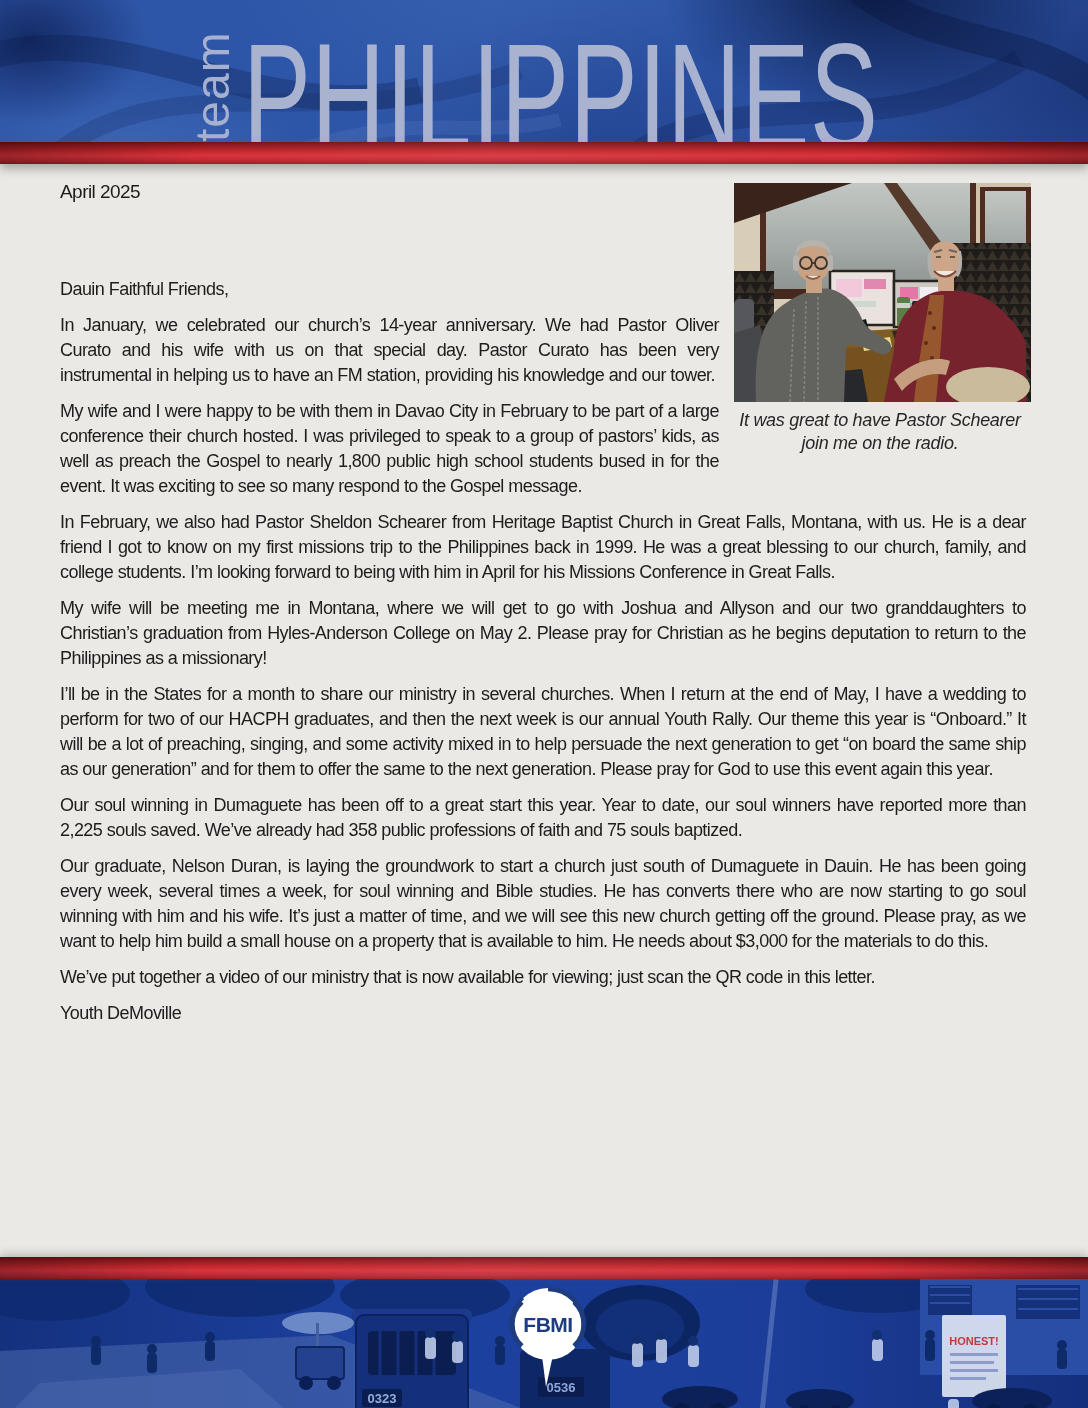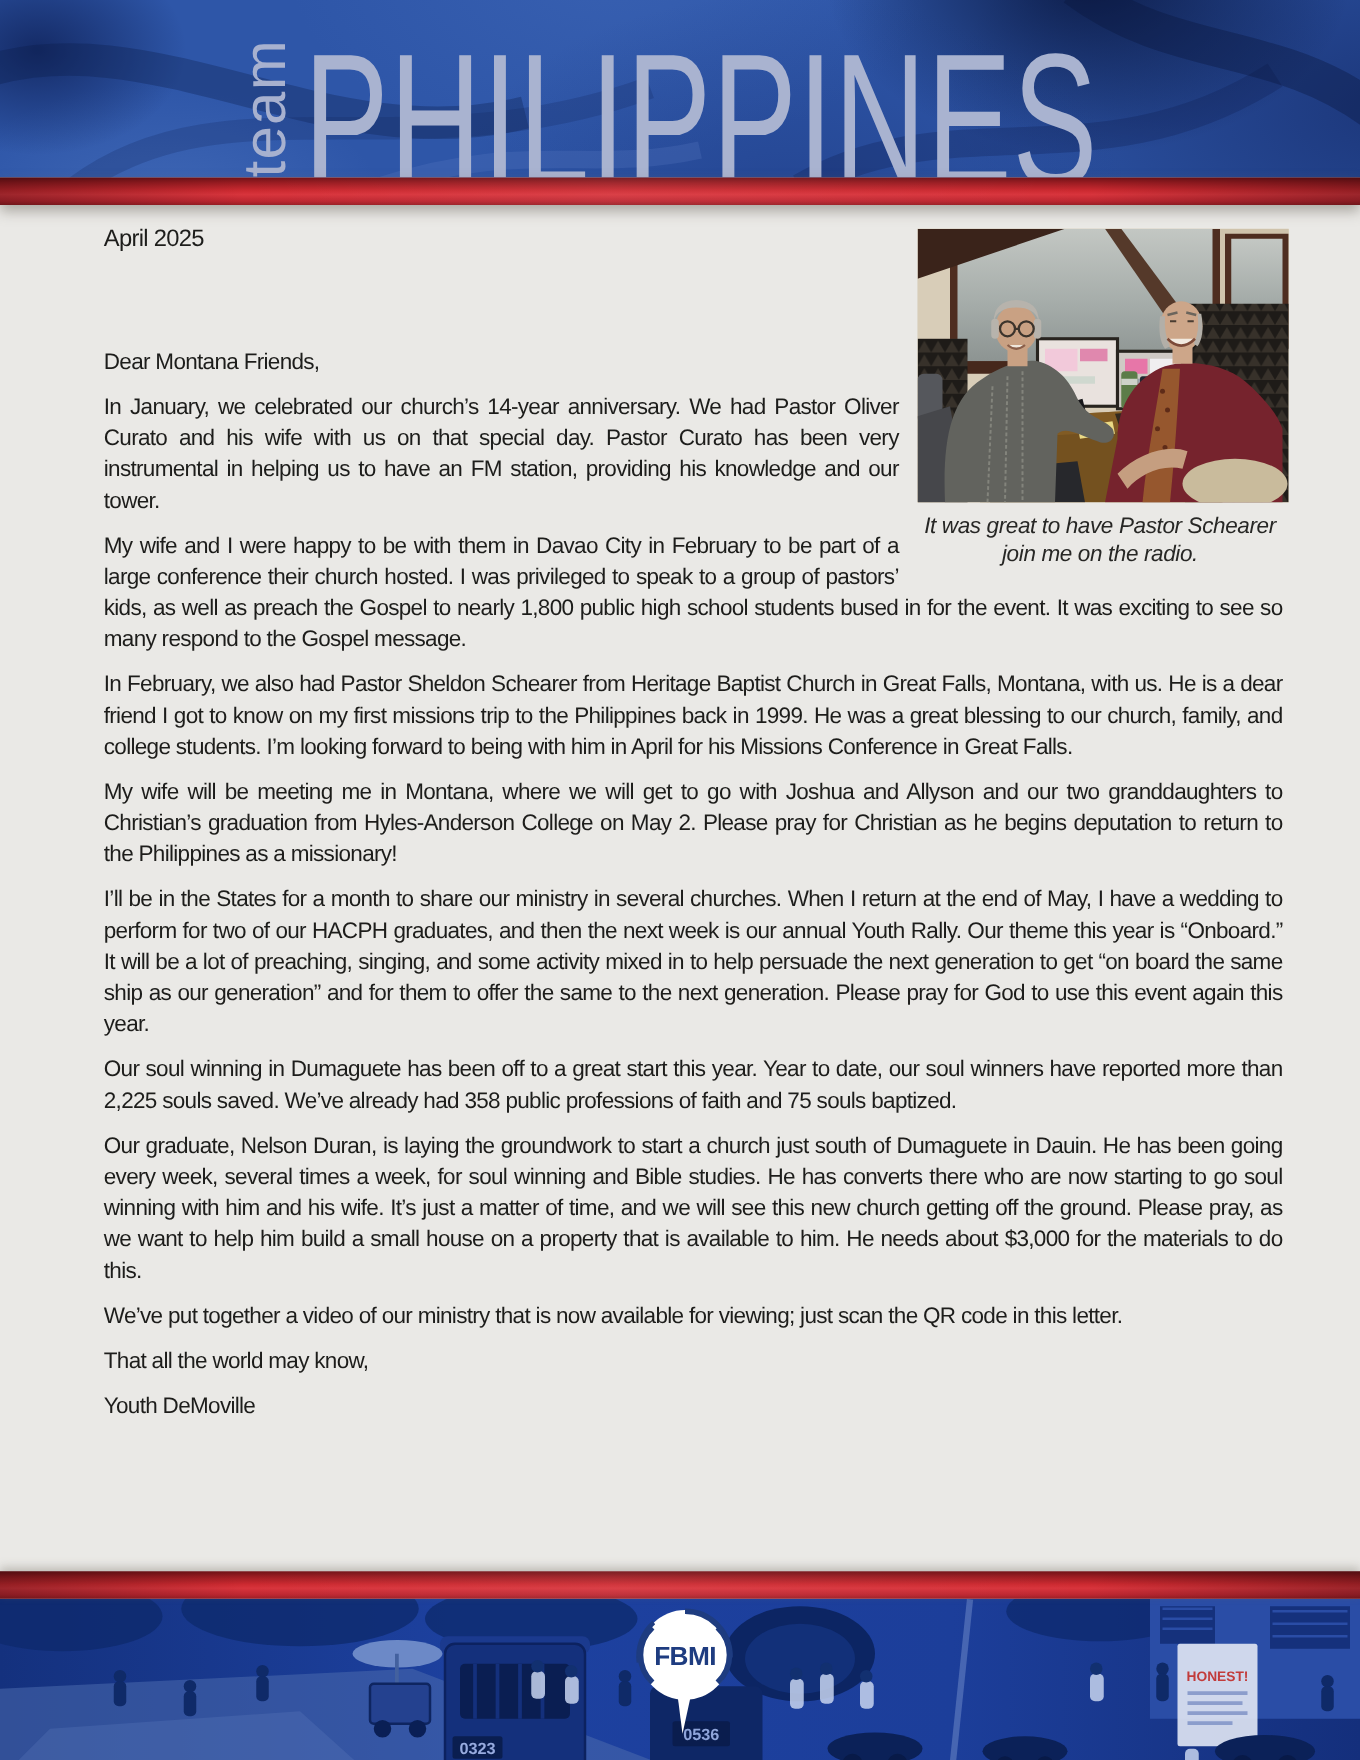--- a/index.html
+++ b/index.html
@@ -36,21 +36,21 @@
     height:22px;position:relative;z-index:3;
     background-image:
       linear-gradient(90deg, rgba(0,0,0,.28), rgba(0,0,0,0) 18%, rgba(255,255,255,.06) 45%, rgba(0,0,0,0) 80%, rgba(0,0,0,.28)),
       linear-gradient(180deg,#701217 0%,#9c1c22 20%,#cd2a31 48%,#d8343c 62%,#bd2630 86%,#9a1e25 100%);
   }
   .stripe-top{box-shadow:0 5px 10px rgba(110,104,95,.5);}
   .stripe-bottom{box-shadow:0 -3px 8px rgba(120,114,104,.4);}
   
   .letter{
     height:1078px;overflow:hidden;
-    padding:15px 62px 0 83px;
+    padding:15px 62px 0 60px;
     font-size:18px;line-height:25px;letter-spacing:-.55px;
   }
   .letter p{margin:0 0 11px;text-align:justify;}
   .date{font-size:19px;line-height:25px;}
   .salutation{margin-top:73px !important;text-align:left !important;}
   .closing,.signature{text-align:left !important;}
   .photo-fig{
     float:right;width:292px;margin:-21px 0 0 15px;
   }
   .photo{width:297px;height:219px;overflow:hidden;background:#d8cdb8;}
@@ -170,30 +170,29 @@
           <path d="M194,70 Q192,88 198,96 L202,94 Q197,84 198,70 Z" fill="#b3afa8"></path>
           <path d="M227,68 Q230,86 224,94 L221,92 Q226,82 224,68 Z" fill="#b3afa8"></path>
           <path d="M200,69 L208,67 M215,67 L223,69" stroke="#6b655c" stroke-width="2" fill="none"></path>
           <path d="M202,74 L207,74 M216,74 L221,74" stroke="#4a3d32" stroke-width="1.6" fill="none"></path>
           <path d="M200,88 Q211,99 222,88" fill="#f1e9df" stroke="#7c4a38" stroke-width="2"></path>
         </svg>
       </div>
       <figcaption class="caption">It was great to have Pastor Schearer join me on the radio.</figcaption>
     </figure>
 
-    <p class="salutation">Dear Montana Friends,</p>
+    <p class="salutation">Dauin Faithful Friends,</p>
     <p>In January, we celebrated our church’s 14-year anniversary. We had Pastor Oliver Curato and his wife with us on that special day. Pastor Curato has been very instrumental in helping us to have an FM station, providing his knowledge and our tower.</p>
     <p>My wife and I were happy to be with them in Davao City in February to be part of a large conference their church hosted. I was privileged to speak to a group of pastors’ kids, as well as preach the Gospel to nearly 1,800 public high school students bused in for the event. It was exciting to see so many respond to the Gospel message.</p>
     <p>In February, we also had Pastor Sheldon Schearer from Heritage Baptist Church in Great Falls, Montana, with us. He is a dear friend I got to know on my first missions trip to the Philippines back in 1999. He was a great blessing to our church, family, and college students. I’m looking forward to being with him in April for his Missions Conference in Great Falls.</p>
     <p>My wife will be meeting me in Montana, where we will get to go with Joshua and Allyson and our two granddaughters to Christian’s graduation from Hyles-Anderson College on May 2. Please pray for Christian as he begins deputation to return to the Philippines as a missionary!</p>
     <p>I’ll be in the States for a month to share our ministry in several churches. When I return at the end of May, I have a wedding to perform for two of our HACPH graduates, and then the next week is our annual Youth Rally. Our theme this year is “Onboard.” It will be a lot of preaching, singing, and some activity mixed in to help persuade the next generation to get “on board the same ship as our generation” and for them to offer the same to the next generation. Please pray for God to use this event again this year.</p>
     <p>Our soul winning in Dumaguete has been off to a great start this year. Year to date, our soul winners have reported more than 2,225 souls saved. We’ve already had 358 public professions of faith and 75 souls baptized.</p>
     <p>Our graduate, Nelson Duran, is laying the groundwork to start a church just south of Dumaguete in Dauin. He has been going every week, several times a week, for soul winning and Bible studies. He has converts there who are now starting to go soul winning with him and his wife. It’s just a matter of time, and we will see this new church getting off the ground. Please pray, as we want to help him build a small house on a property that is available to him. He needs about $3,000 for the materials to do this.</p>
     <p>We’ve put together a video of our ministry that is now available for viewing; just scan the QR code in this letter.</p>
-    <p class="closing">That all the world may know,</p>
     <p class="signature">Youth DeMoville</p>
   </main>
 
   <div class="stripe stripe-bottom"></div>
 
   <footer class="footer">
     <svg class="scene" width="1088" height="144" viewBox="0 0 1088 144" preserveAspectRatio="none">
       <defs>
         <linearGradient id="fbg" x1="0" y1="0" x2="1" y2="0">
           <stop offset="0" stop-color="#14317e"></stop>

